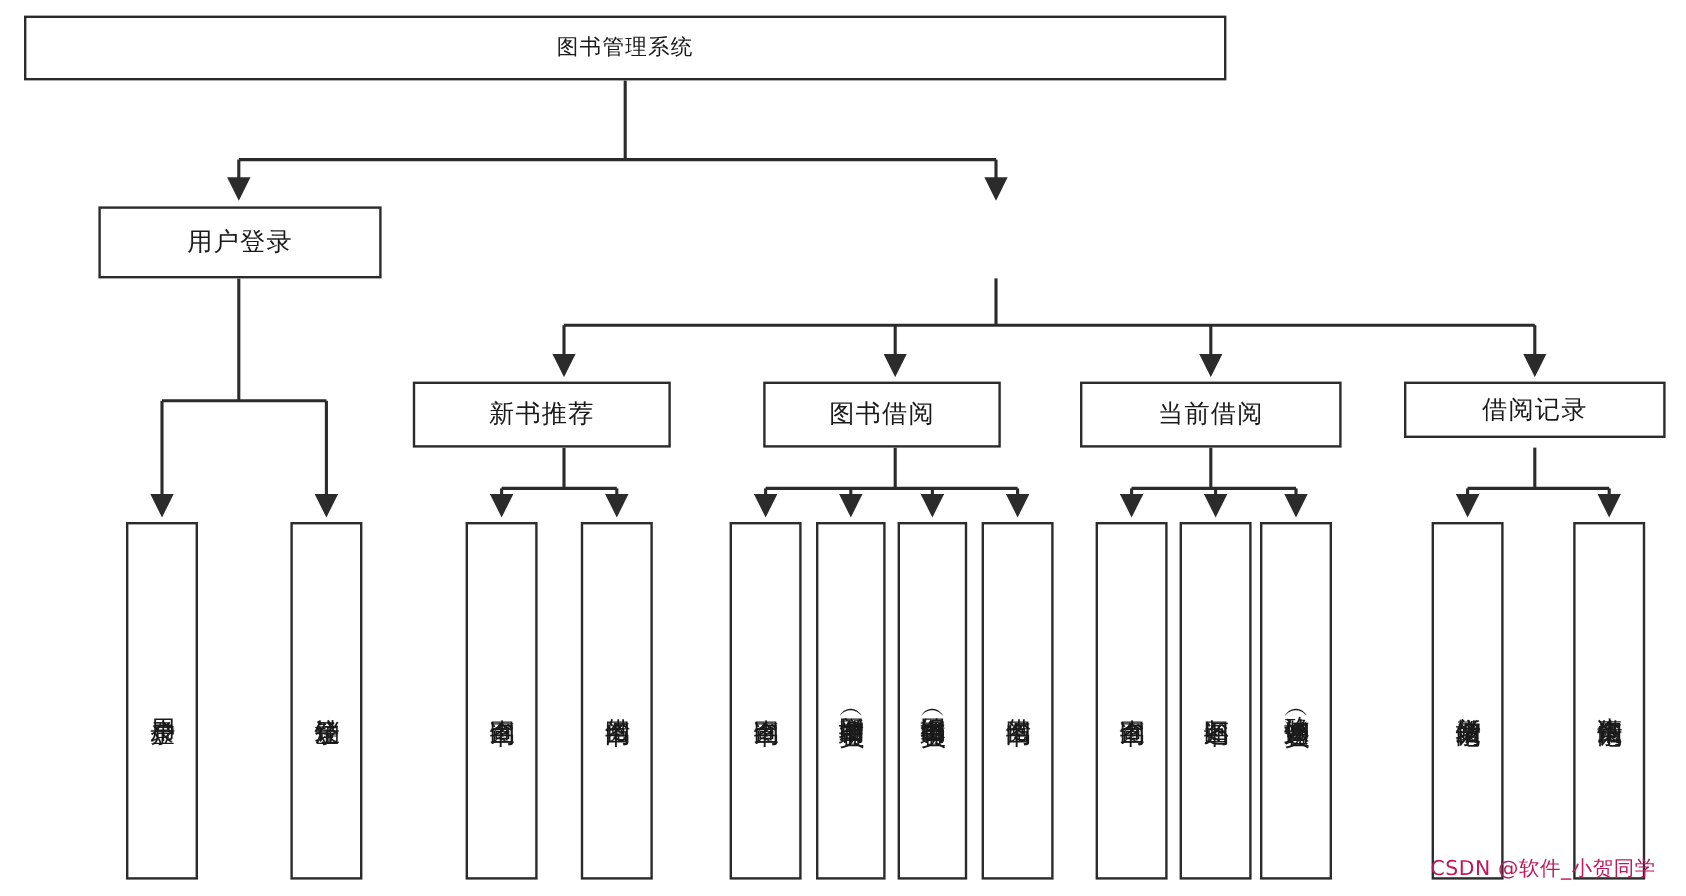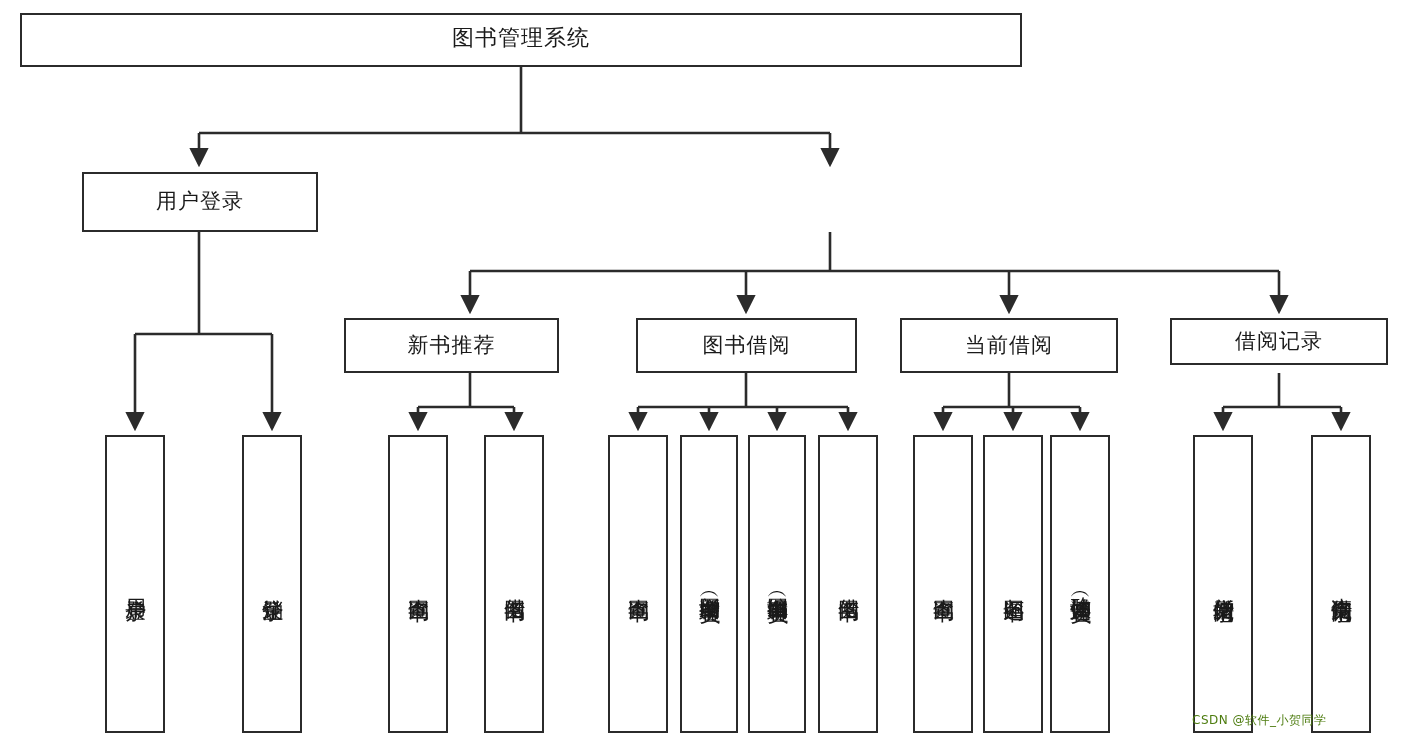--- a/index.html
+++ b/index.html
@@ -46,29 +46,28 @@
   .node-v .label {
     font-size: 21px;
     line-height: 1.30;
     letter-spacing: 1px;
     writing-mode: vertical-rl;
     text-orientation: upright;
     text-align: center;
     display: block;
   }
   .root .label {
-    font-size: 22px;
-    font-family: Liberation Mono, monospace;
+    font-size: 18px;
   }
   #watermark {
     position: absolute;
     left: 1192px;
     top: 712px;
-    font-size: 12px;
-    color: #4d7c0f;
+    font-size: 17px;
+    color: #be185d;
     white-space: nowrap;
     z-index: 5;
     letter-spacing: 0.5px;
   }
 </style>
 </head>
 <body>
 
 <div id="canvas">
 
@@ -126,21 +125,21 @@
     <span class="label">图书管理系统</span>
   </div>
 
   <div class="node node-h" style="left:82px; top:172px; width:236px; height:60px;">
     <span class="label">用户登录</span>
   </div>
 
   <div class="node node-h" style="left:344px; top:318px; width:215px; height:55px;">
     <span class="label">新书推荐</span>
   </div>
-  <div class="node node-h" style="left:636px; top:318px; width:221px; height:55px;">
+  <div class="node node-h" style="left:636px; top:318px; width:198px; height:55px;">
     <span class="label">图书借阅</span>
   </div>
   <div class="node node-h" style="left:900px; top:318px; width:218px; height:55px;">
     <span class="label">当前借阅</span>
   </div>
   <div class="node node-h" style="left:1170px; top:318px; width:218px; height:47px;">
     <span class="label">借阅记录</span>
   </div>
 
   <div class="node node-v" style="left:105px; top:435px; width:60px; height:298px;">

